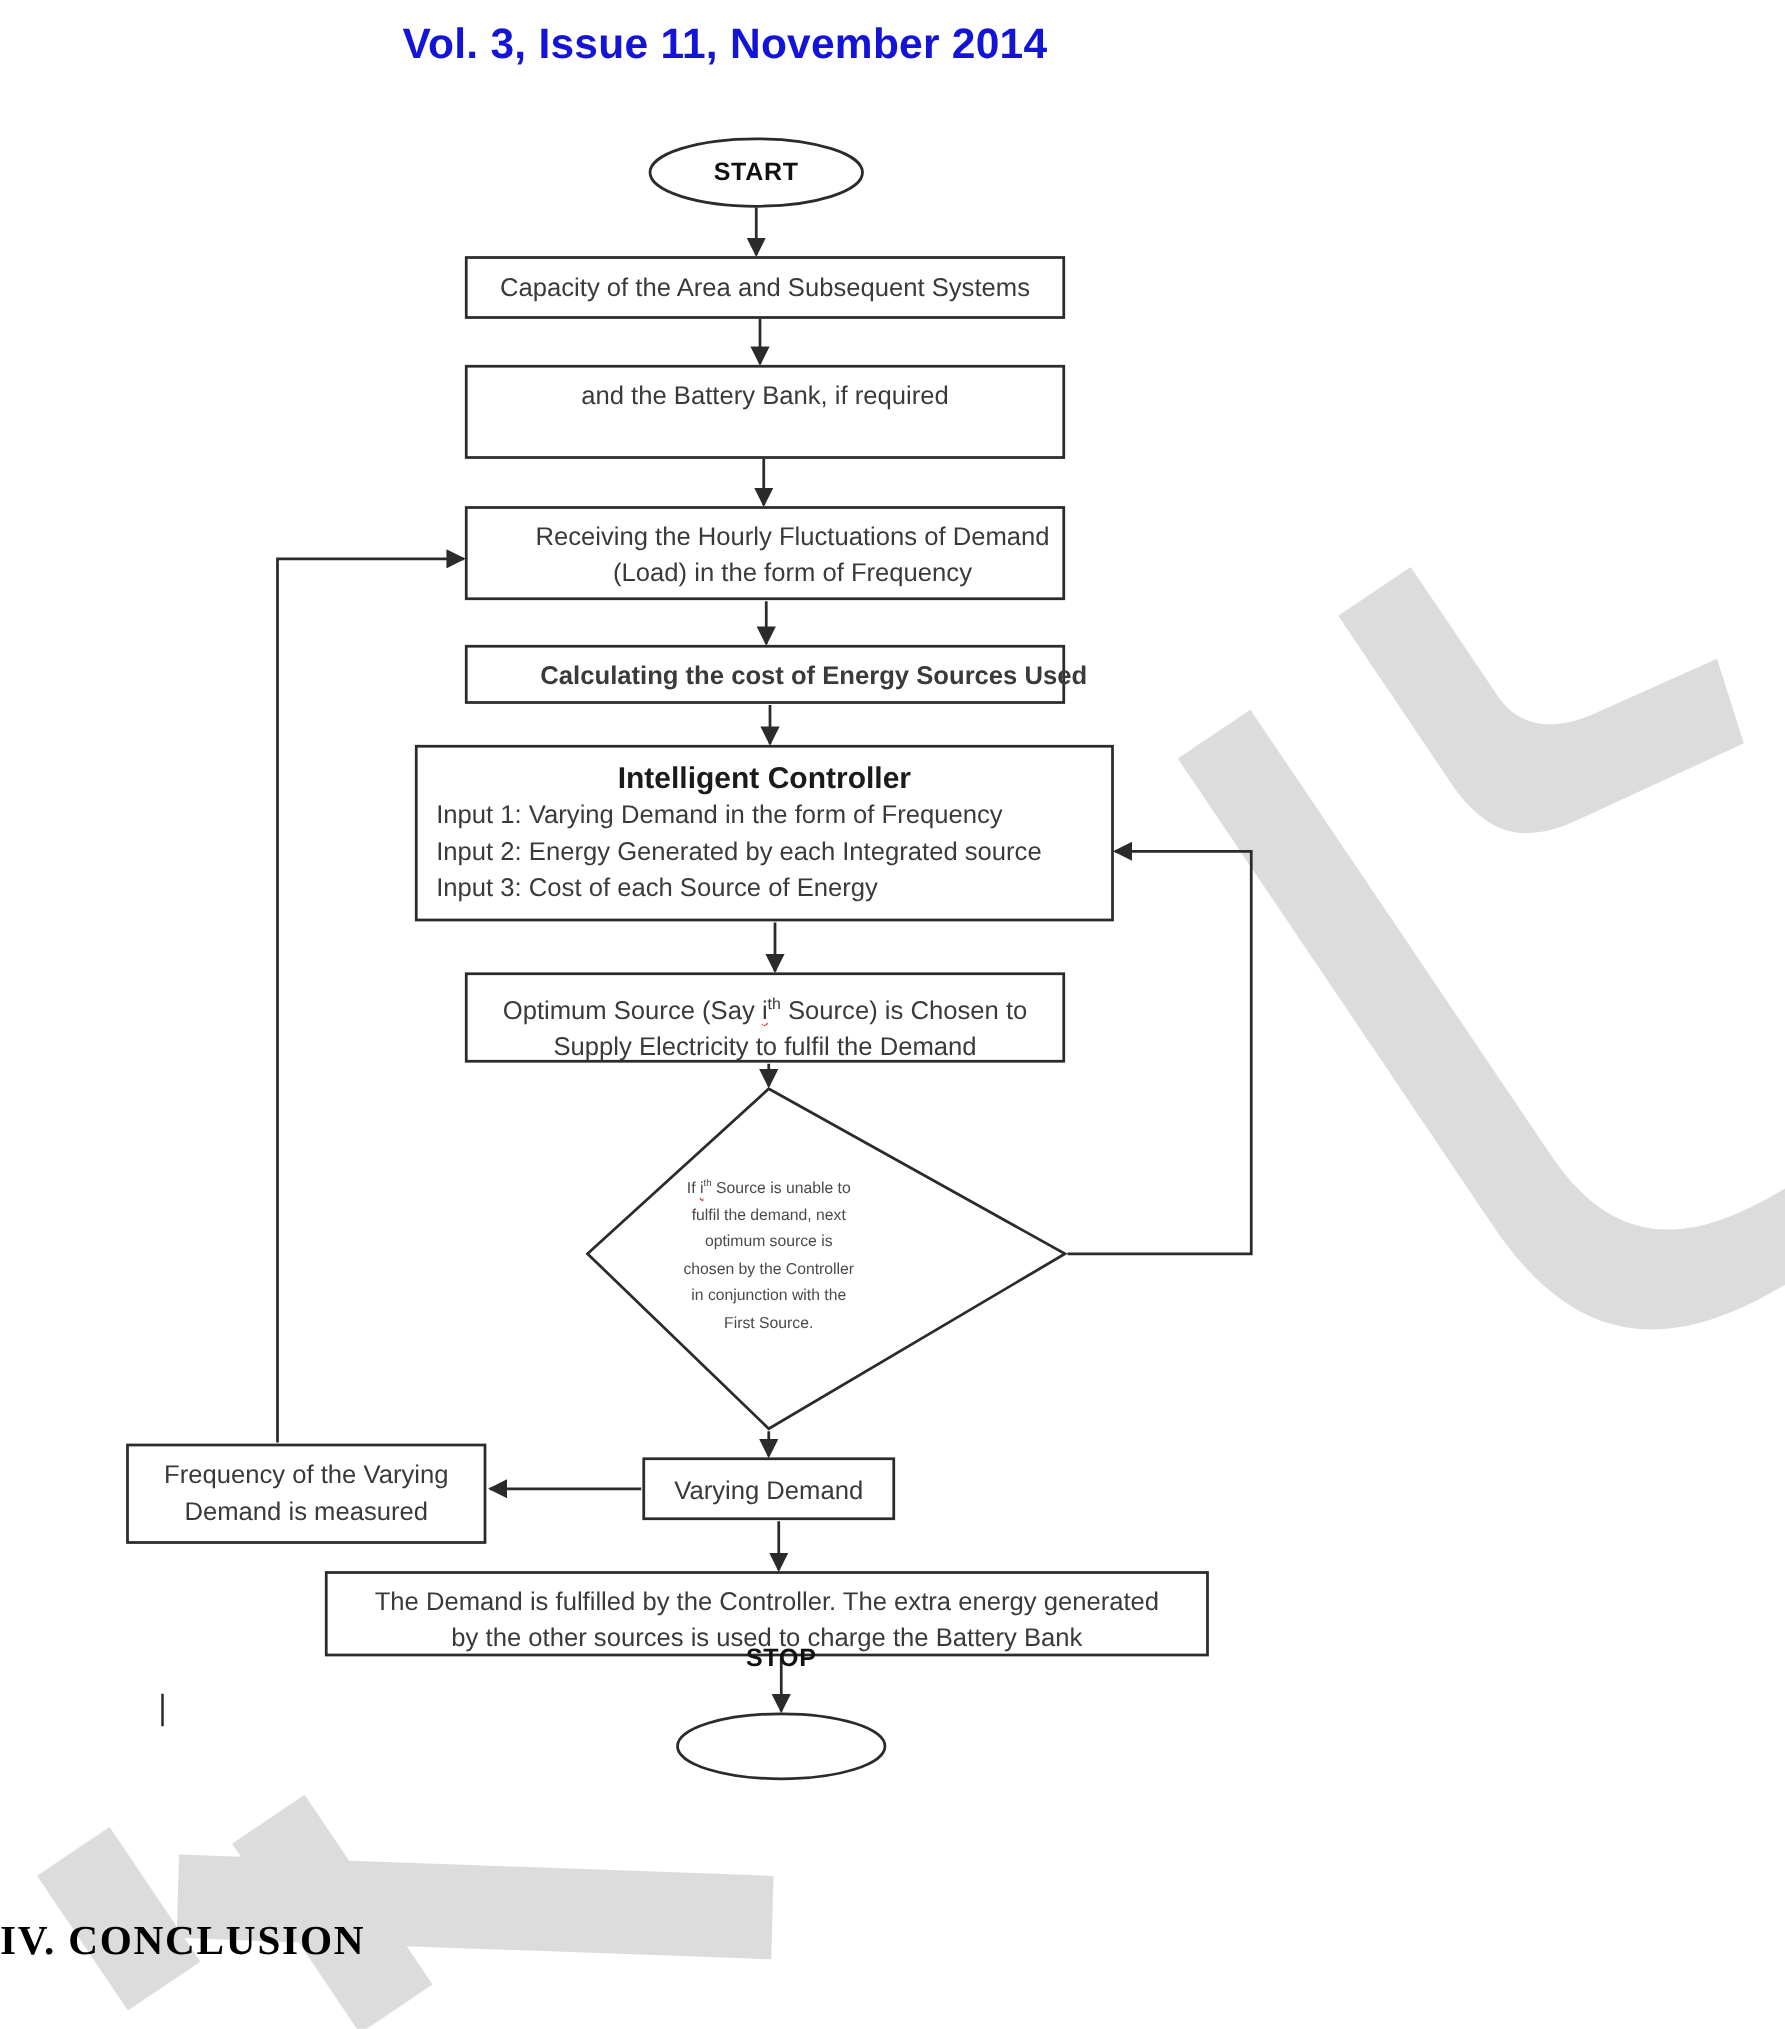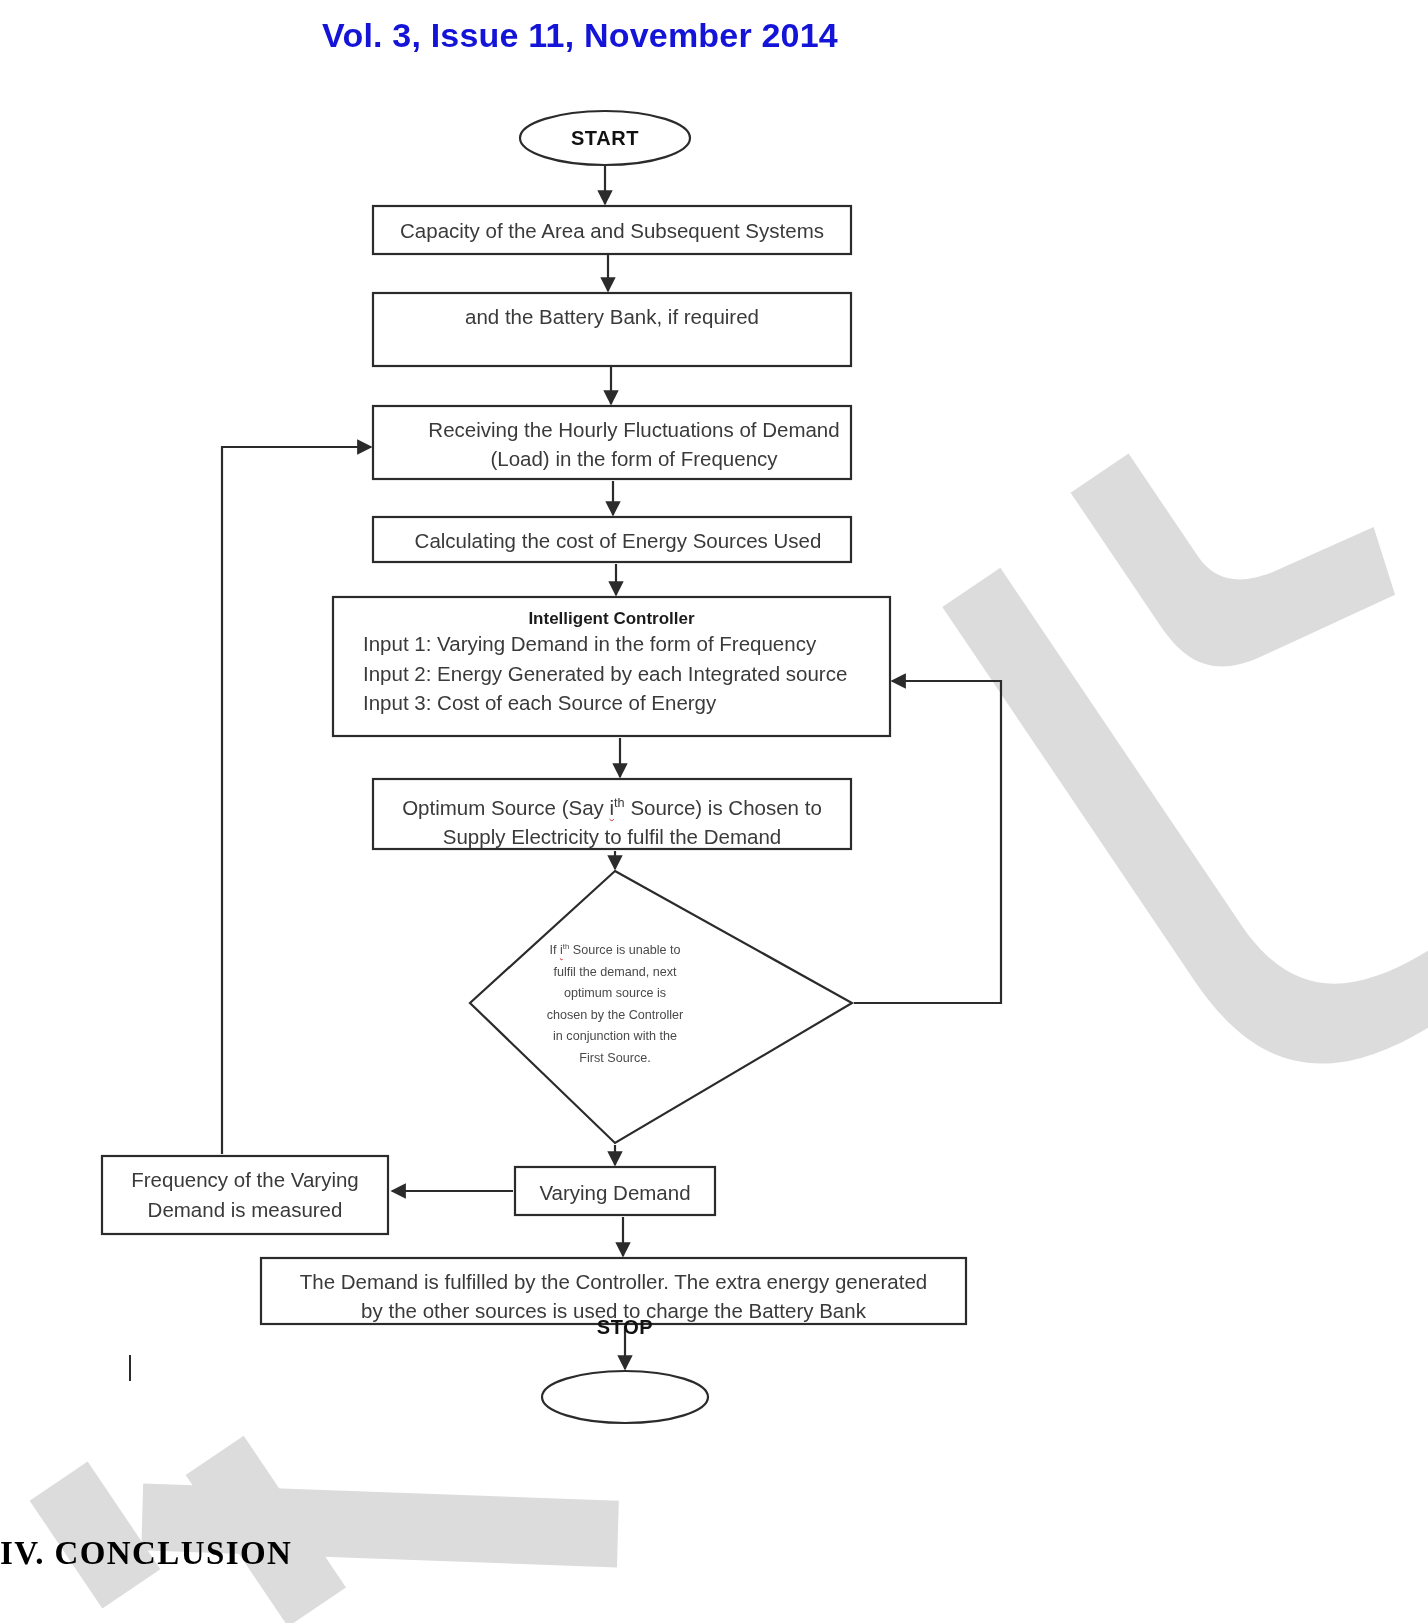--- a/index.html
+++ b/index.html
@@ -26,21 +26,21 @@
     position:absolute; left:0; top:1535px; width:1215px;
     text-align:left;
     font-family:"Liberation Serif", serif;
     font-size:33px; font-weight:bold; color:#000000;
     letter-spacing:1.4px;
     z-index:3;
   }
 
   .node-label { font-size:20.5px; line-height:29px; }
   .oval-label { font-size:20px; font-weight:bold; color:#111; letter-spacing:0.6px; }
-  .controller-title { font-size:17px; font-weight:bold; color:#1b1b1b; }
+  .controller-title { font-size:24px; font-weight:bold; color:#1b1b1b; }
   .controller-line { font-size:20.5px; line-height:29.5px; }
   .diamond-label { font-size:12.6px; line-height:21.5px; color:#4a4a4a; }
   .small-box-label { font-size:20.5px; line-height:30px; }
 
   .sup { font-size:0.62em; vertical-align:super; }
   .squiggle {
     position:relative;
     text-decoration: underline wavy #d02a2a;
     text-decoration-thickness:1px;
     text-underline-offset:2px;
@@ -123,25 +123,25 @@
 
 <div class="txt center node-label" style="left:373px; top:302px; width:478px;">
   <div>and the Battery Bank, if required</div>
 </div>
 
 <div class="txt center node-label" style="left:395px; top:415px; width:478px;">
   <div>Receiving the Hourly Fluctuations of Demand</div>
   <div>(Load) in the form of Frequency</div>
 </div>
 
-<div class="txt center node-label" style="left:357px; top:526px; width:522px;">Calculating the cost of Energy Sources Used</div>
+<div class="txt center node-label" style="left:390px; top:526px; width:522px;font-weight:bold;">Calculating the cost of Energy Sources Used</div>
 
 <div class="txt" style="left:333px; top:609px; width:557px;">
   <div class="center controller-title">Intelligent Controller</div>
-  <div class="controller-line" style="padding-left:30px;">
+  <div class="controller-line" style="padding-left:16px;">
     <div>Input 1: Varying Demand in the form of Frequency</div>
     <div>Input 2: Energy Generated by each Integrated source</div>
     <div>Input 3: Cost of each Source of Energy</div>
   </div>
 </div>
 
 <div class="txt center node-label" style="left:373px; top:788px; width:478px;">
   <div><span>Optimum Source (Say </span><span class="squiggle">i</span><span class="sup">th</span><span> Source) is Chosen to</span></div>
   <div>Supply Electricity to fulfil the Demand</div>
 </div>

